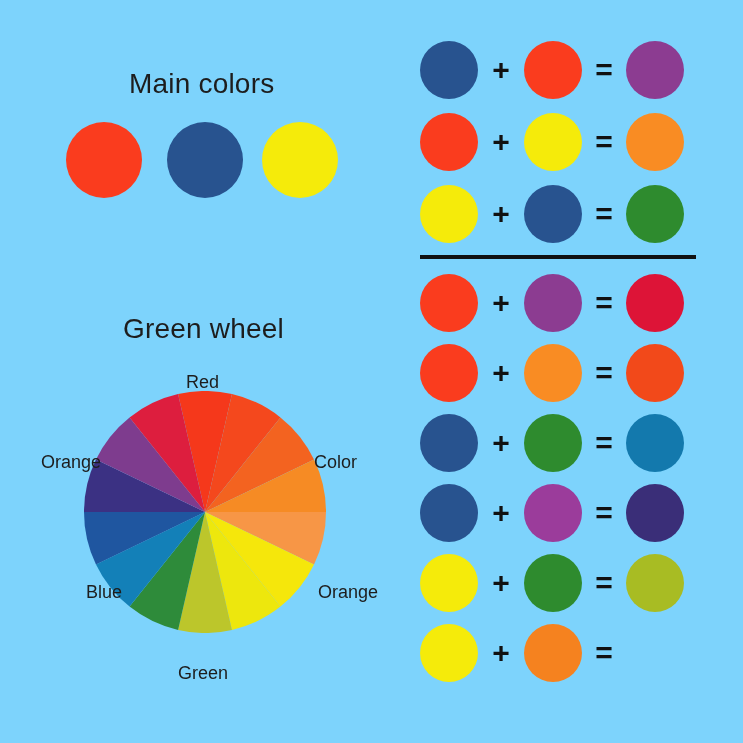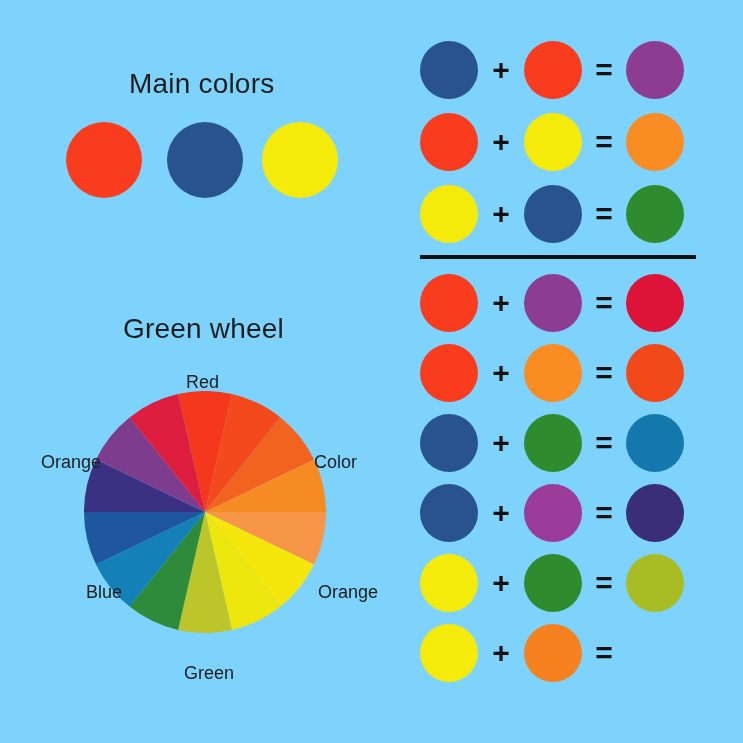--- a/index.html
+++ b/index.html
@@ -58,21 +58,21 @@
   .wheel-label {
     position: absolute;
     font-size: 18px;
     color: #1d1d1d;
     white-space: nowrap;
     font-family: "Liberation Sans", sans-serif;
   }
   .wl-red    { left: 186px; top: 372px; }
   .wl-orange { left: 314px; top: 452px; }
   .wl-yellow { left: 318px; top: 582px; }
-  .wl-green  { left: 184px; top: 663px; }
+  .wl-green  { left: 178px; top: 663px; }
   .wl-blue   { left: 42px;  top: 582px; margin-left: 44px; }
   .wl-purple { left: 41px;  top: 452px; }
 
   
   .equations {
     position: absolute;
     left: 420px;
     top: 34px;
     width: 290px;
   }

